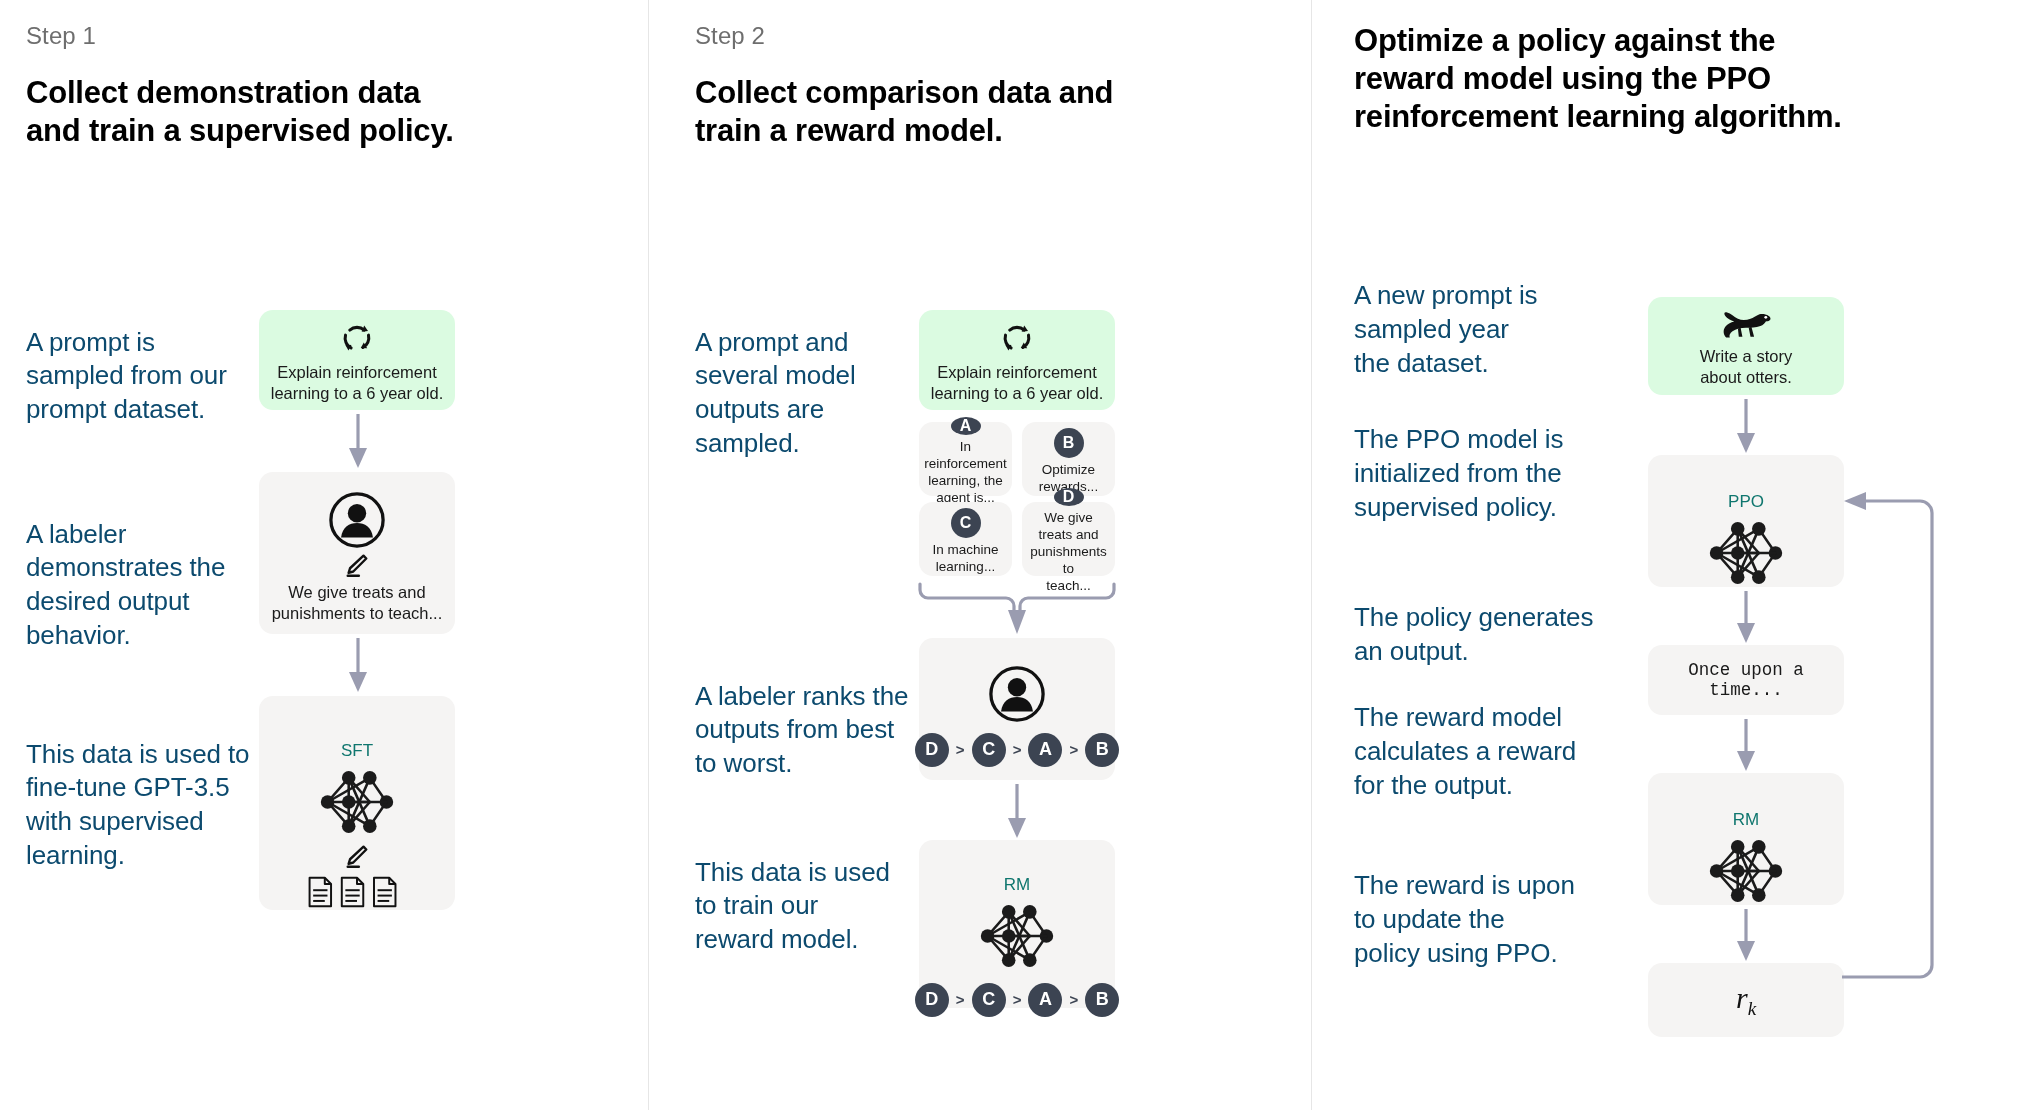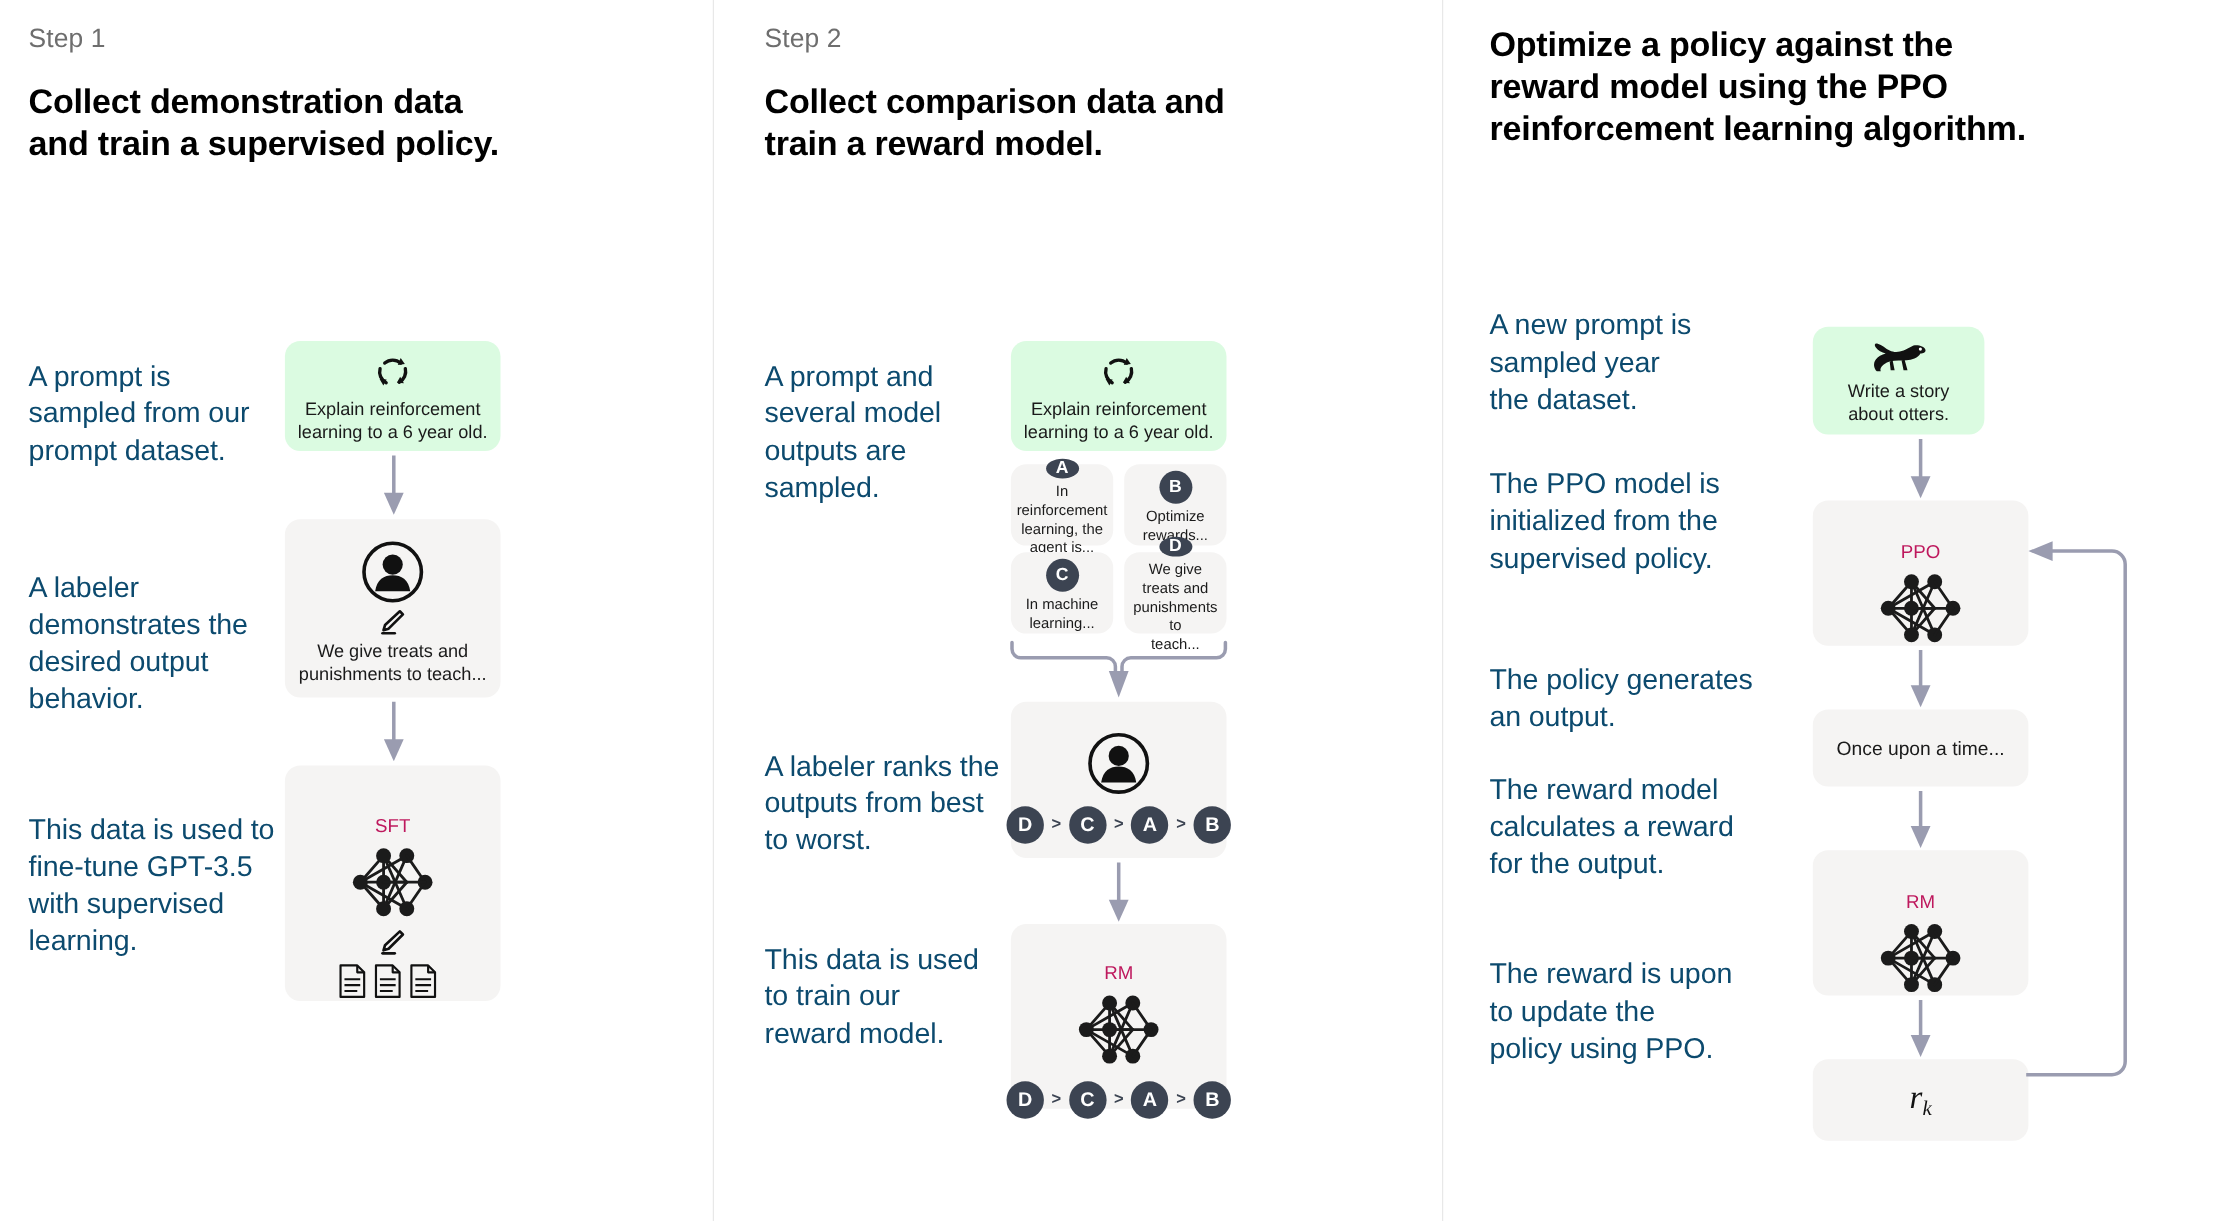--- a/index.html
+++ b/index.html
@@ -66,25 +66,25 @@
   .node-caption {
     font-size: 16.5px;
     line-height: 1.28;
     color: #1a1a1a;
     white-space: pre-line;
     padding: 0 8px;
   }
   .node-caption.sm { font-size: 13.5px; line-height: 1.25; }
   .node-title {
     font-size: 17px;
-    color: #be185d;
+    color: #0f766e;
     margin-bottom: 2px;
     margin-top: 32px;
   }
-  .node-text-only { font-size: 17.5px; color: #1a1a1a; }
+  .node-text-only { font-size: 17.5px; color: #1a1a1a; font-family: Liberation Mono, monospace; }
 
   .rk { font-family: "Liberation Serif", serif; font-style: italic; font-size: 30px; color:#111; }
   .rk sub { font-size: 19px; font-style: italic; }
 
   
   .arrow { position: absolute; }
 
   
   .pill {
     width: 30px; height: 30px; border-radius: 50%;
@@ -374,21 +374,21 @@
 supervised policy.</div>
       <div class="desc" style="top:466px;left:0;width:282px">The policy generates
 an output.</div>
       <div class="desc" style="top:566px;left:0;width:282px">The reward model
 calculates a reward
 for the output.</div>
       <div class="desc" style="top:734px;left:0;width:282px">The reward is upon
 to update the
 policy using PPO.</div>
 
-      <div class="node green" style="top:162px;left:294px;width:156px;height:98px;padding-top:6px">
+      <div class="node green" style="top:162px;left:294px;width:196px;height:98px;padding-top:6px">
         <span class="icon-wrap">
           <svg width="54" height="30" viewBox="0 0 60 32">
             <path fill="#111" d="M45,4 C50,3 56,5 57,8 C58,11 55,12 52,12 C51,14 49,16 46,17
                                   C41,19 35,19 30,19 C24,19 19,20 15,23 C12,25 11,28 12,30
                                   L8,30 C5,27 4,22 7,18 C9,15 13,13 17,12
                                   C13,11 9,9 7,6 C5,3 6,1 9,2 C13,3 17,7 21,9
                                   C25,11 30,11 35,9 C38,8 41,6 45,4 Z"></path>
             <path fill="#111" d="M24,19 l2,10 l-4,0 l-1,-9 Z M36,18 l3,11 l-4,0 l-2,-10 Z"></path>
             <circle cx="52" cy="7.5" r="1.6" fill="#fff"></circle>
           </svg>

